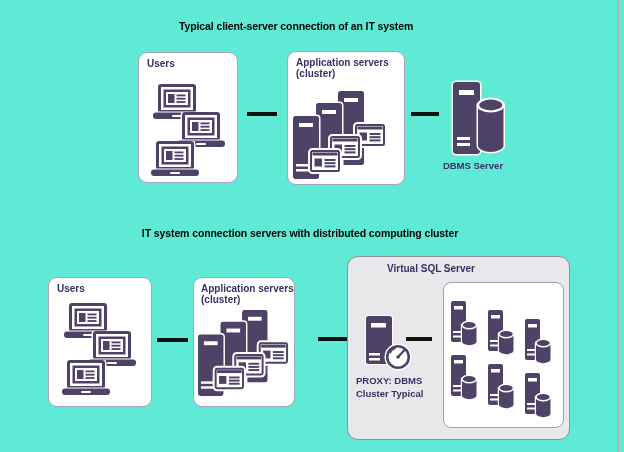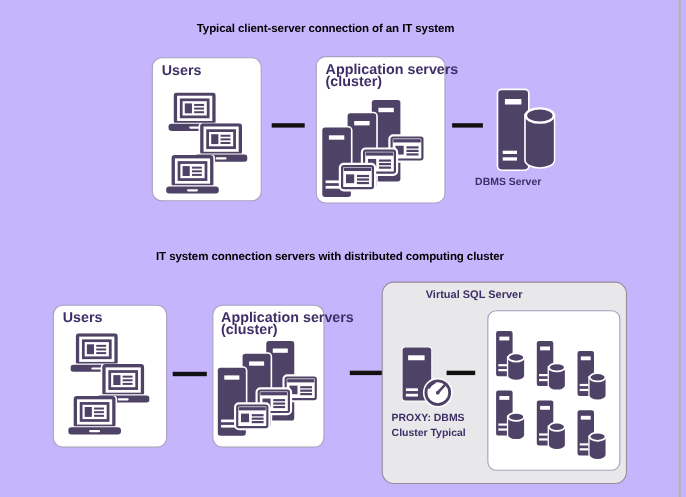--- a/index.html
+++ b/index.html
@@ -1,24 +1,24 @@
 <!DOCTYPE html>
 <html><head>
 <meta charset="utf-8">
 <style>
   html,body{margin:0;padding:0;background:#fff;}
-  #page{position:relative;width:624px;height:452px;background:#c4b5fd;overflow:hidden;
+  #page{position:relative;width:624px;height:452px;background:#5eead4;overflow:hidden;
         font-family:"Liberation Sans",sans-serif;}
   .page-edge{position:absolute;top:0;right:5px;width:2px;height:452px;background:#b7b3b0;}
   .title{position:absolute;text-align:center;font-weight:bold;color:#000;font-size:10.5px;
          letter-spacing:-0.1px;white-space:nowrap;}
   #title-top{left:0;width:592px;top:20px;}
   #title-bottom{left:0;width:600px;top:227px;}
   .node-box{position:absolute;background:#fff;border:1.5px solid #aaa1c1;border-radius:9px;box-sizing:border-box;}
-  .box-label{position:absolute;font-weight:bold;color:#3d2e66;font-size:13px;line-height:11px;white-space:nowrap;}
+  .box-label{position:absolute;font-weight:bold;color:#3d2e66;font-size:10px;line-height:11px;white-space:nowrap;}
   .panel{position:absolute;background:#e8e7e9;border:1.5px solid #958e9b;border-radius:11px;box-sizing:border-box;}
   .inner-box{position:absolute;background:#fff;border:1.5px solid #a79cbd;border-radius:8px;box-sizing:border-box;}
   .connector{position:absolute;height:4px;background:#111111;}
   .icon{position:absolute;}
   .caption{position:absolute;font-weight:bold;color:#3d2e66;font-size:9.5px;line-height:12.5px;}
   .caption.center{text-align:center;}
   .small-label{font-size:8.5px;}
   svg{display:block;overflow:visible;}
 </style>
 </head>
@@ -136,21 +136,21 @@
   </div>
   <svg class="icon" style="left:291px;top:89px;" width="100" height="93">
       <use href="#sym-cluster"></use>
     </svg>
 
   <div class="connector" style="left:411px;top:112px;width:28px;"></div>
 
   <svg class="icon" style="left:451px;top:80px;" width="54" height="78">
       <use href="#sym-dbms"></use>
     </svg>
-  <div class="caption center" style="left:412px;top:160px;width:100px;">DBMS Server</div>
+  <div class="caption center" style="left:423px;top:160px;width:100px;">DBMS Server</div>
 
   <div class="title" id="title-bottom">IT system connection servers with distributed computing cluster</div>
 
   <div class="node-box" style="left:48px;top:277px;width:104px;height:130px;"></div>
   <div class="box-label" style="left:57px;top:283px;">Users</div>
   <svg class="icon" style="left:64px;top:303px;" width="48" height="36">
       <use href="#sym-laptop"></use>
     </svg>
   <svg class="icon" style="left:88px;top:331px;" width="48" height="36">
       <use href="#sym-laptop"></use>

